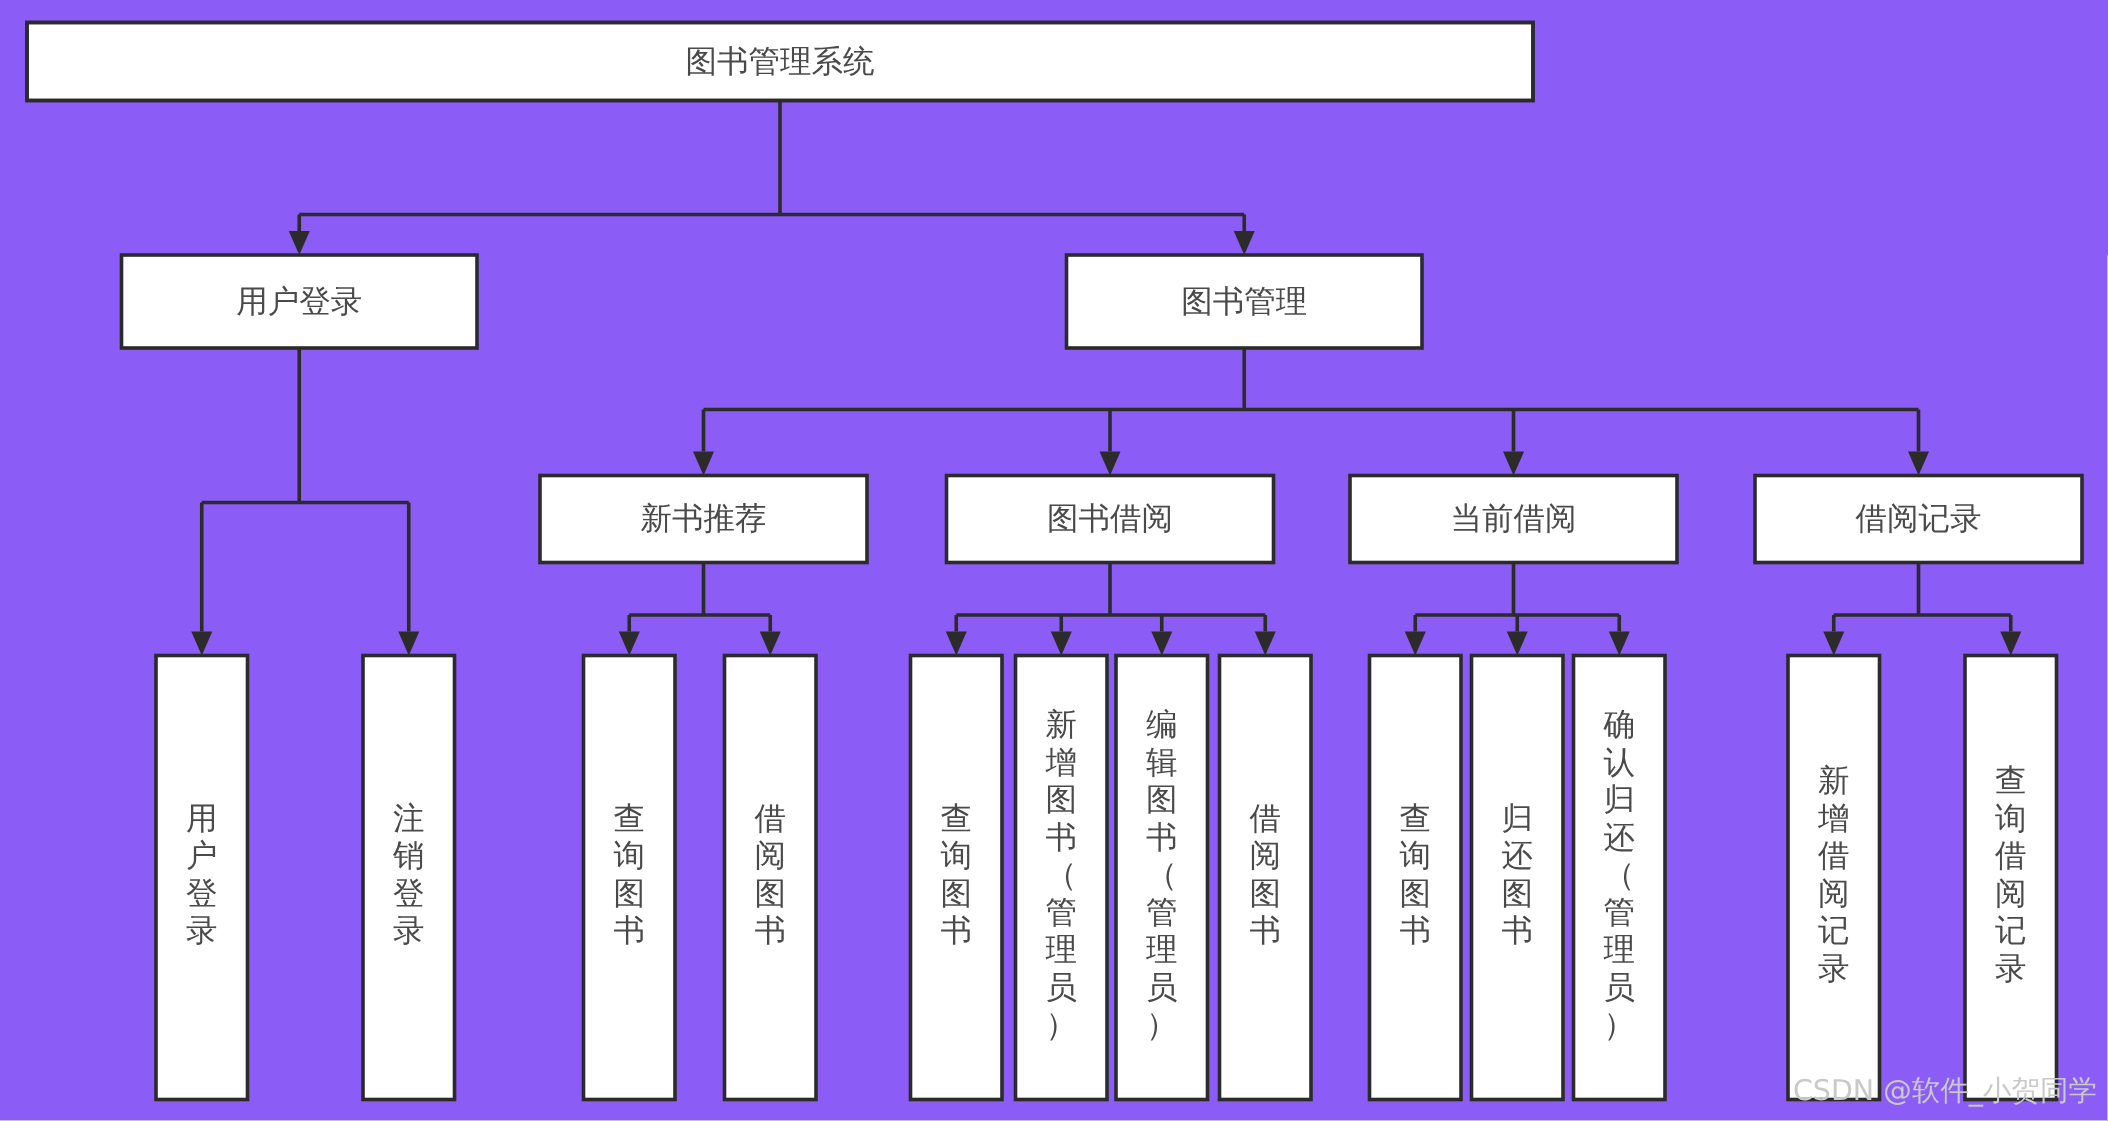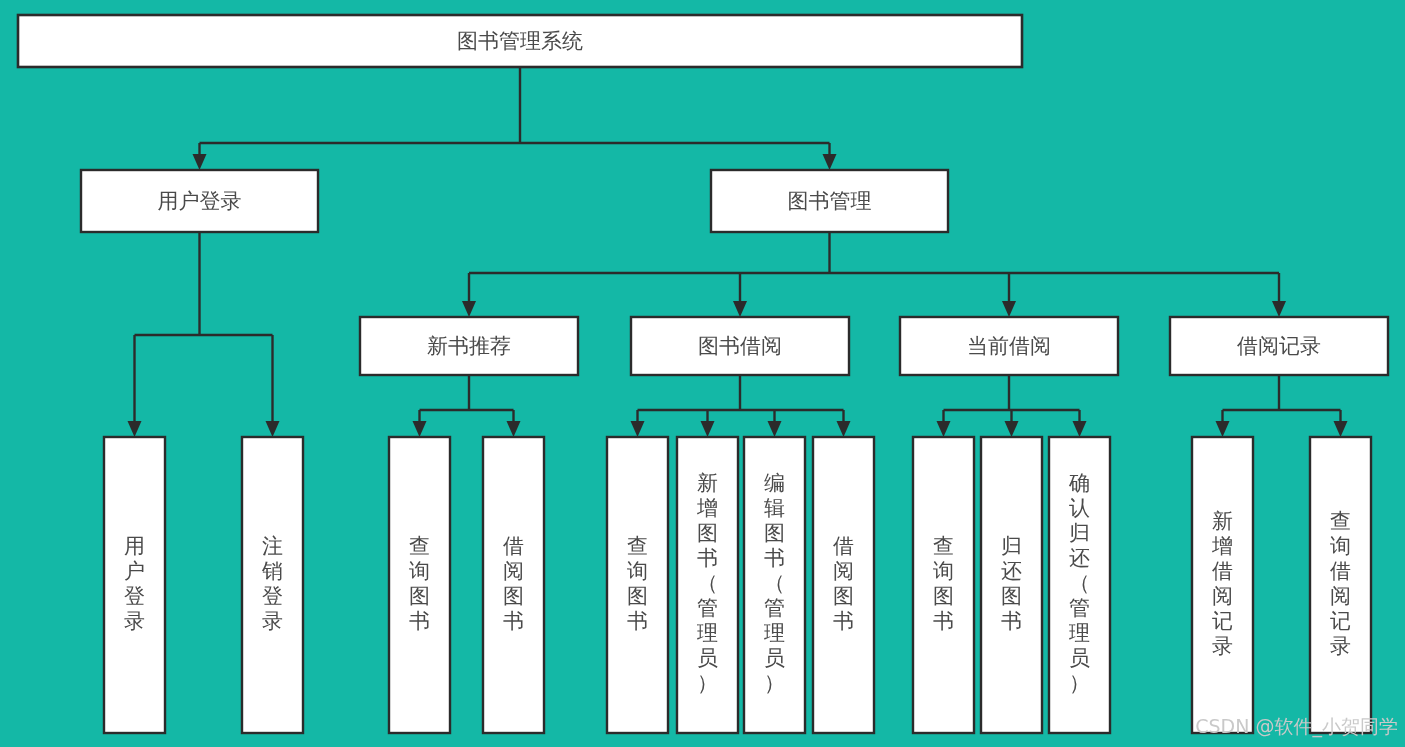--- a/index.html
+++ b/index.html
@@ -7,21 +7,21 @@
     padding: 0;
     background: #ffffff;
   }
   body {
     font-family: "DejaVu Sans", "Liberation Sans", sans-serif;
   }
   #stage {
     position: relative;
     width: 1405px;
     height: 747px;
-    background: #14b8a6;
+    background: #8b5cf6;
     overflow: hidden;
   }
   svg#diagram {
     position: absolute;
     left: 0;
     top: 0;
     width: 1405px;
     height: 747px;
     display: block;
   }

